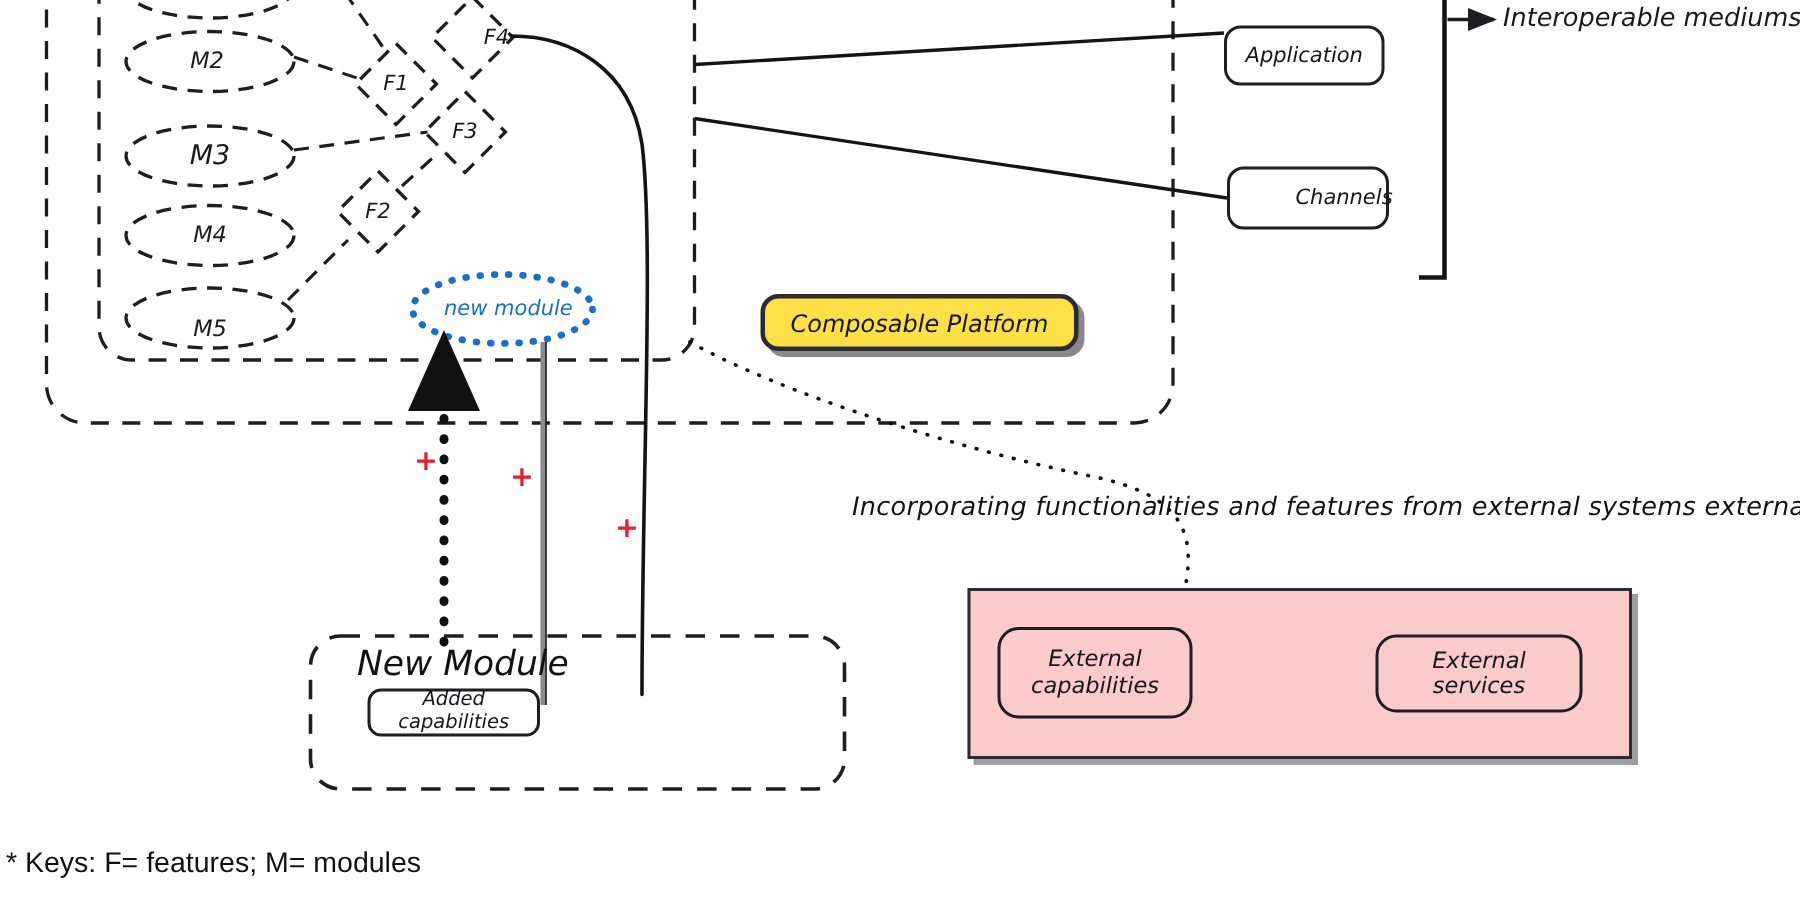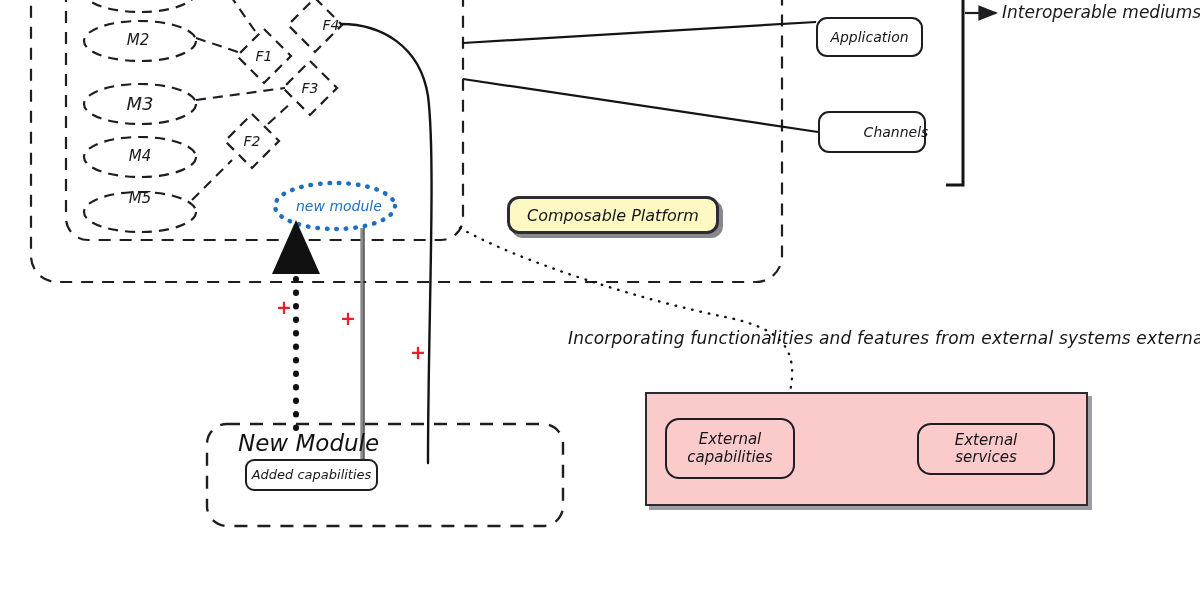--- a/index.html
+++ b/index.html
@@ -175,45 +175,45 @@
     <path d="M364,228 L364,470" fill="none" stroke="#2c2c2c" stroke-width="1.2"></path>
 
     <path d="M460,228 C520,262 640,300 730,318 C785,330 798,352 790,392" fill="none" stroke="#111111" stroke-width="2.4" stroke-linecap="round" stroke-dasharray="0.5 8"></path>
 
     <rect x="207" y="424" width="356" height="102" rx="20" ry="20" fill="none" stroke="#1d1d22" stroke-width="2.4" stroke-dasharray="13 10"></rect>
   </svg>
 
   <div class="node-label" style="left:108px; top:30px; width:60px; height:22px; font-size:15px;">M2</div>
   <div class="node-label" style="left:110px; top:93px; width:60px; height:22px; font-size:18px;">M3</div>
   <div class="node-label" style="left:110px; top:146px; width:60px; height:22px; font-size:15px;">M4</div>
-  <div class="node-label" style="left:110px; top:188px; width:60px; height:22px; font-size:15px;">M5</div>
+  <div class="node-label" style="left:110px; top:209px; width:60px; height:22px; font-size:15px;">M5</div>
 
   <div class="node-label" style="left:244px; top:46px; width:40px; height:20px; font-size:14px;">F1</div>
   <div class="node-label" style="left:232px; top:131px; width:40px; height:20px; font-size:14px;">F2</div>
   <div class="node-label" style="left:290px; top:78px; width:40px; height:20px; font-size:14px;">F3</div>
   <div class="node-label" style="left:311px; top:15px; width:40px; height:20px; font-size:14px;">F4</div>
 
   <div class="newmod-text" style="left:296px; top:198px;">new module</div>
 
-  <div class="pink-pill" style="left:507px; top:196px; width:212px; height:38px; background:#fef9c3; font-size:16px;">
+  <div class="pink-pill" style="left:507px; top:196px; width:212px; height:38px; background:#fde047; font-size:16px;">
     <span>Composable Platform</span>
   </div>
 
   <div class="rbox" style="left:816px; top:2px; width:107px; height:40px; font-size:14px;margin-top:15px;">
     <span>Application</span>
   </div>
   <div class="rbox" style="left:818px; top:111px; width:108px; height:42px; font-size:14px;padding-left:48px;">
     <span>Channels</span>
   </div>
 
   <div class="node-label" style="left:1002px; top:2px; width:200px; height:22px; font-size:17px; justify-content:flex-start;">Interoperable mediums</div>
 
   <div class="dashgroup-title" style="left:238px; top:430px;">New Module</div>
 
-  <div class="rbox" style="left:245px; top:459px; width:133px; height:32px; font-size:13px; border-radius:9px;">
+  <div class="rbox" style="left:245px; top:459px; width:115px; height:32px; font-size:13px; border-radius:9px;">
     <span>Added capabilities</span>
   </div>
 
   <div class="ext-panel" style="left:645px; top:392px; width:443px; height:114px; background:#fbcbcb;"></div>
 
 
   <div class="rbox" style="left:665px; top:418px; width:130px; height:61px; font-size:15px; background:#fbcbcb; border-radius:14px; white-space:pre-line;">
     <span>External
 capabilities</span>
   </div>
@@ -221,14 +221,15 @@
     <span>External
 services</span>
   </div>
 
   <div class="caption-text">Incorporating functionalities and features from external systems external</div>
 
   <div class="plus" style="left:276px; top:298px;">+</div>
   <div class="plus" style="left:340px; top:309px;">+</div>
   <div class="plus" style="left:410px; top:343px;">+</div>
 
+  <div class="footer-note">* Keys: F= features; M= modules</div>
 
 </div>
 
 </body></html>

